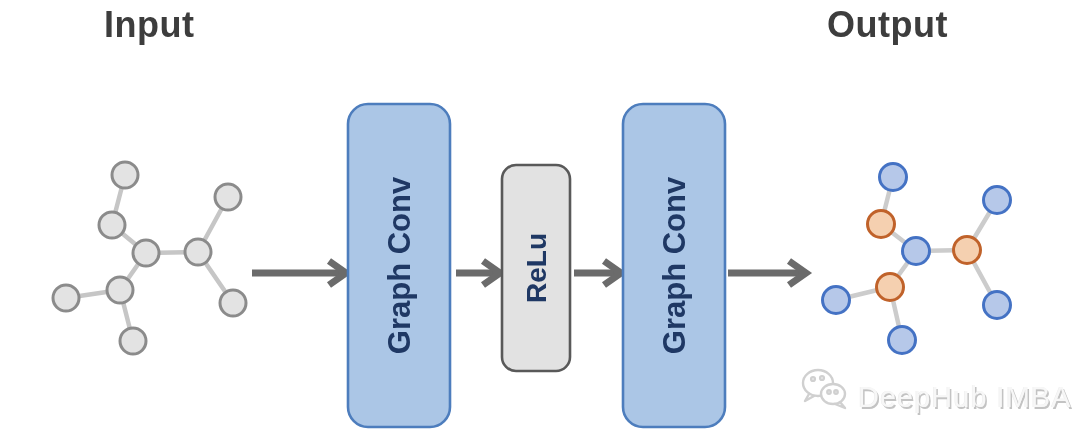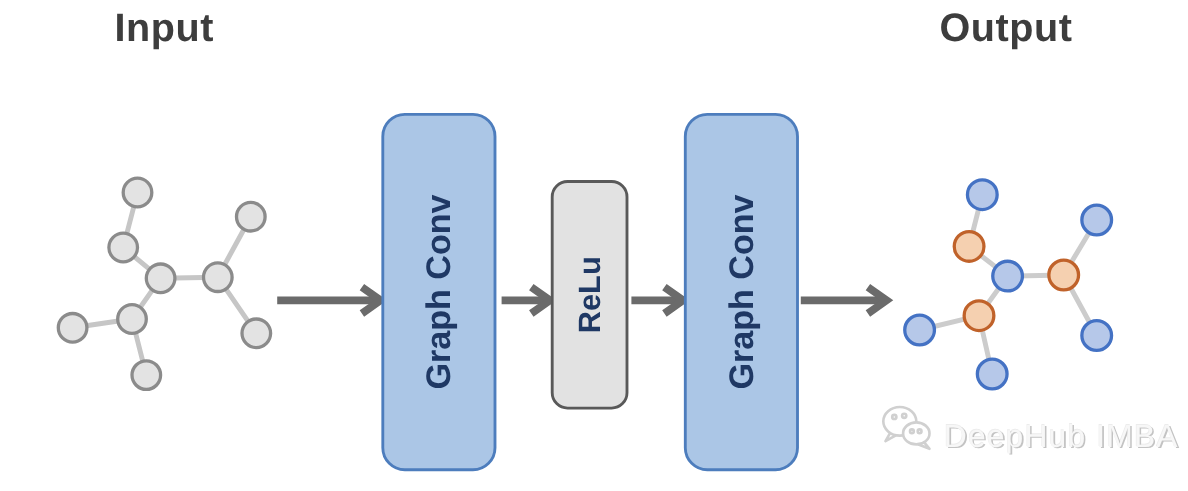--- a/index.html
+++ b/index.html
@@ -11,21 +11,21 @@
     font-family:"Liberation Sans", sans-serif;
   }
   .title{
     position:absolute;
     font-size:36px;
     font-weight:700;
     letter-spacing:0.5px;
     white-space:nowrap;
   }
   #input-title{left:104px;top:4px;}
-  #output-title{left:854px;top:4px;}
+  #output-title{left:827px;top:4px;}
   #diagram-svg{position:absolute;left:0;top:0;}
   .watermark{
     position:absolute;
     left:798px;top:366px;
     display:flex;
     align-items:flex-end;
     gap:6px;
   }
   .watermark-text{
     font-size:29px;

